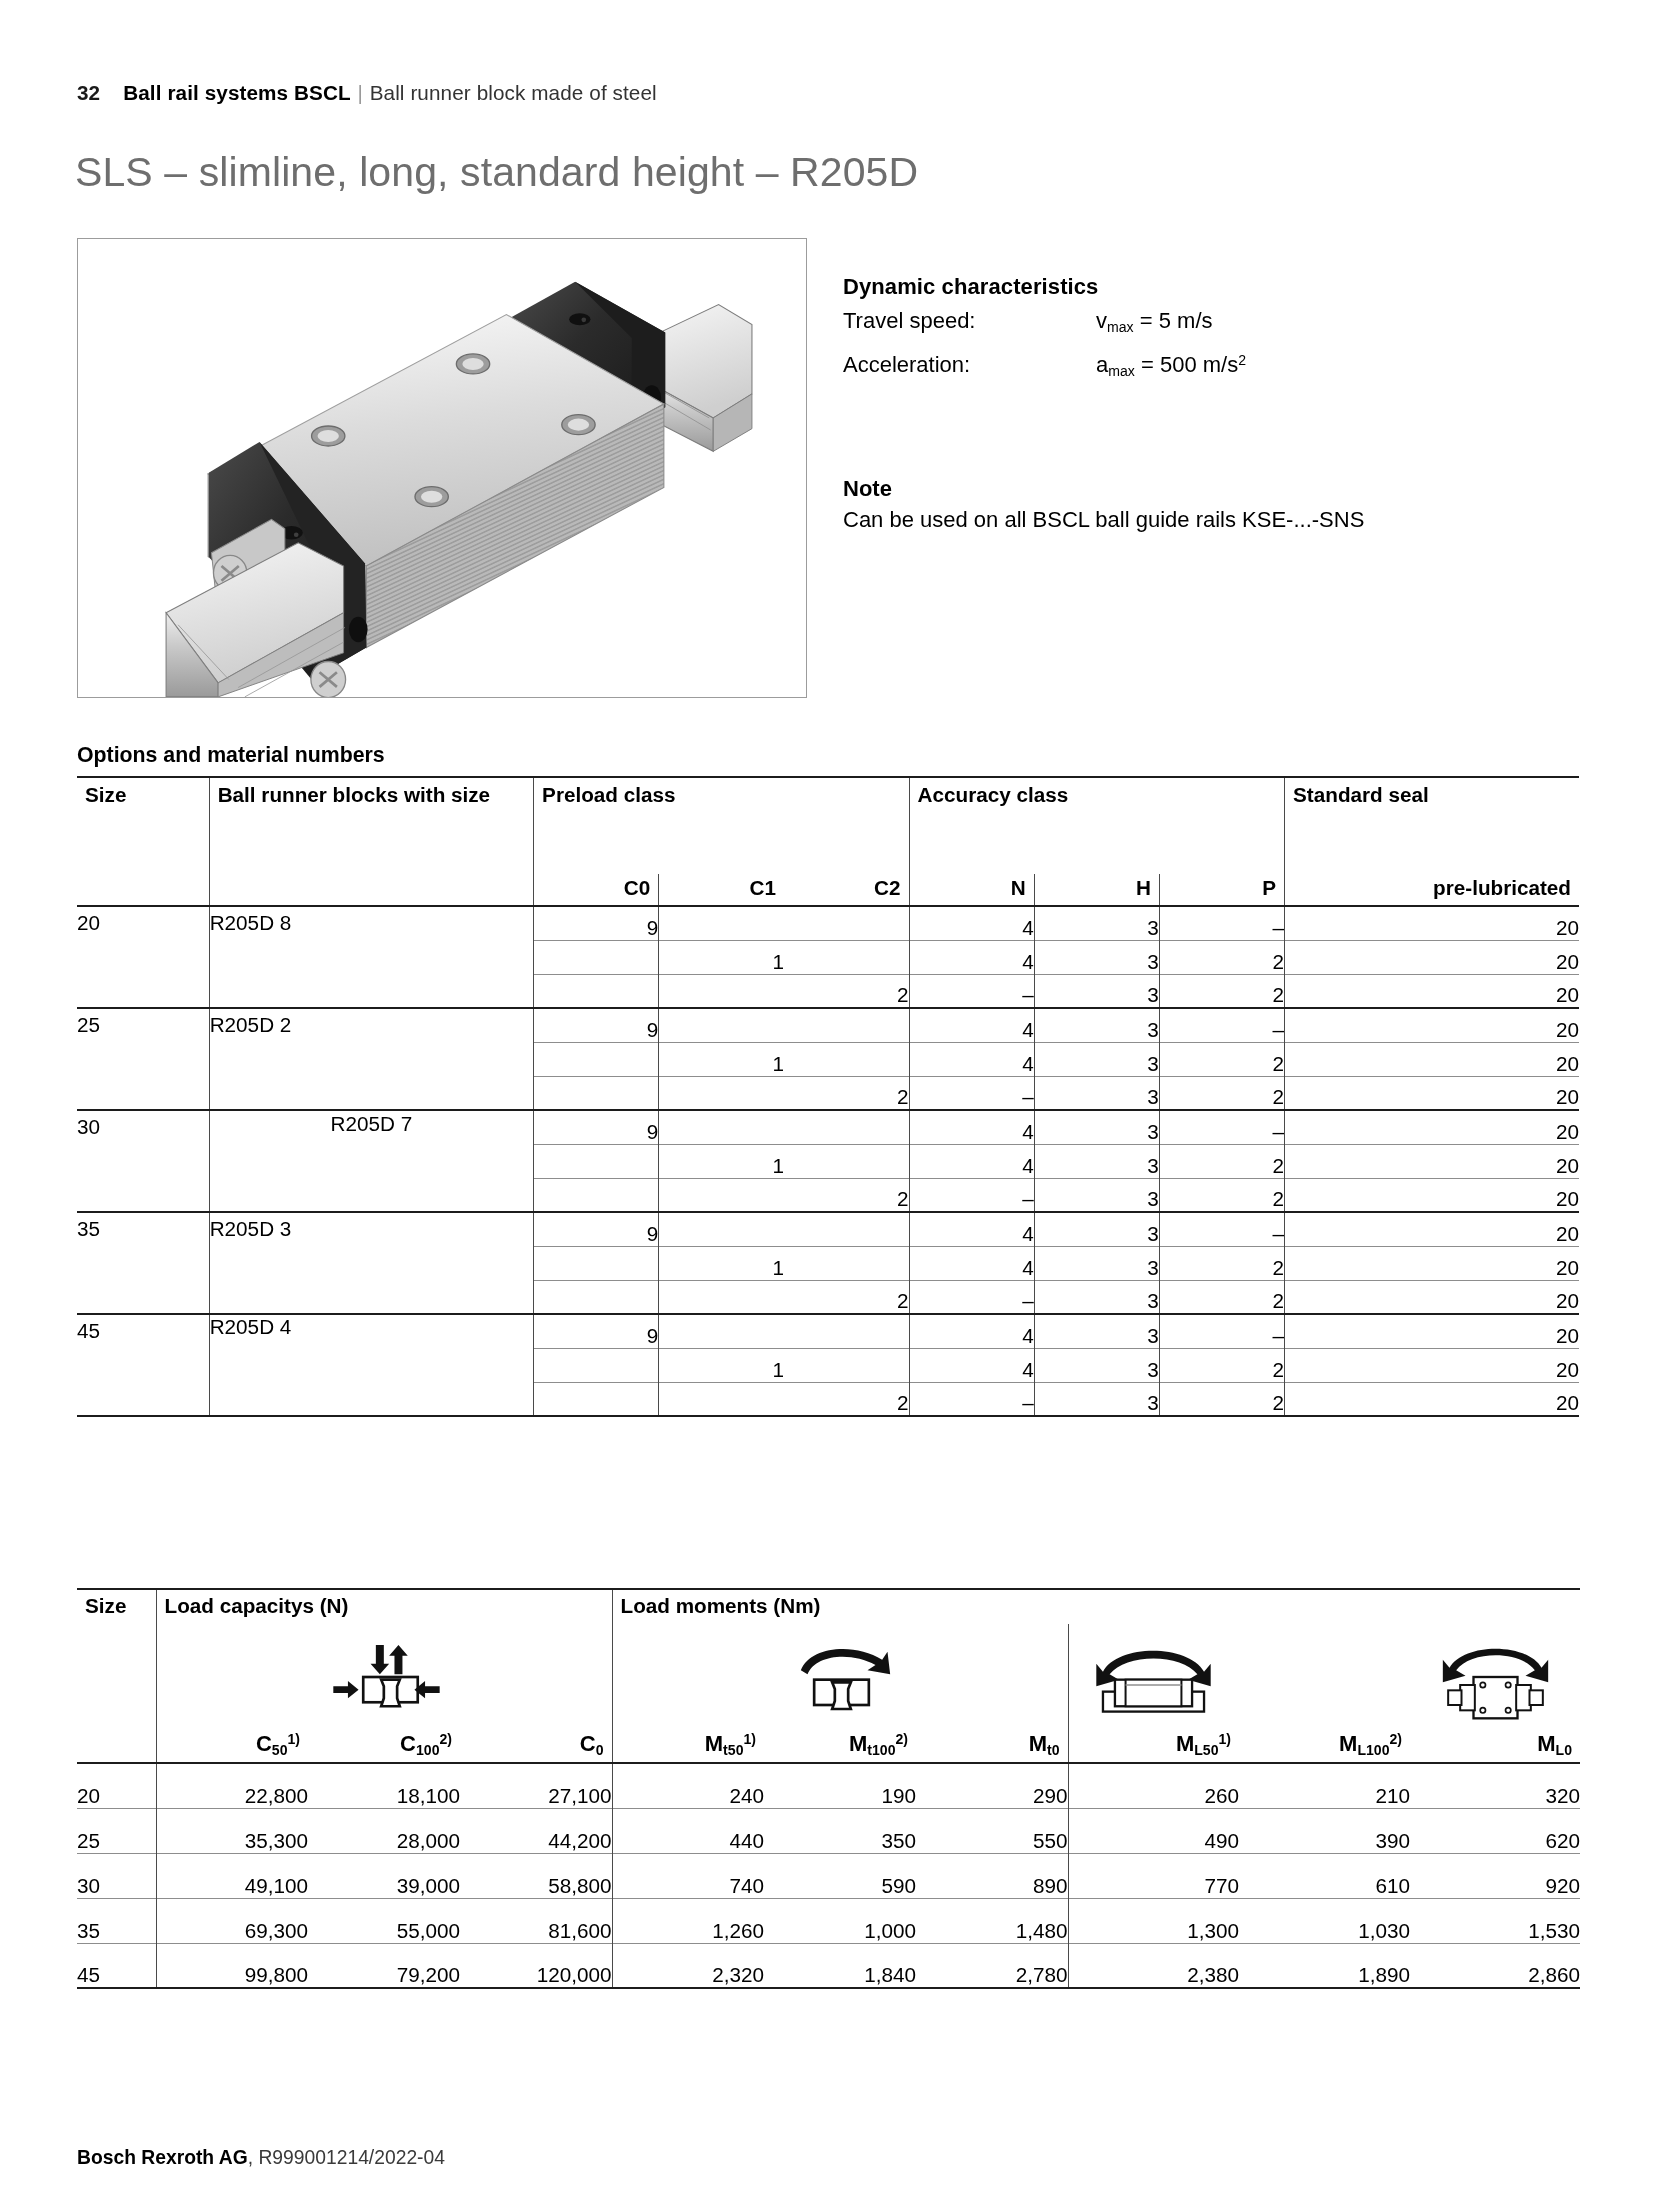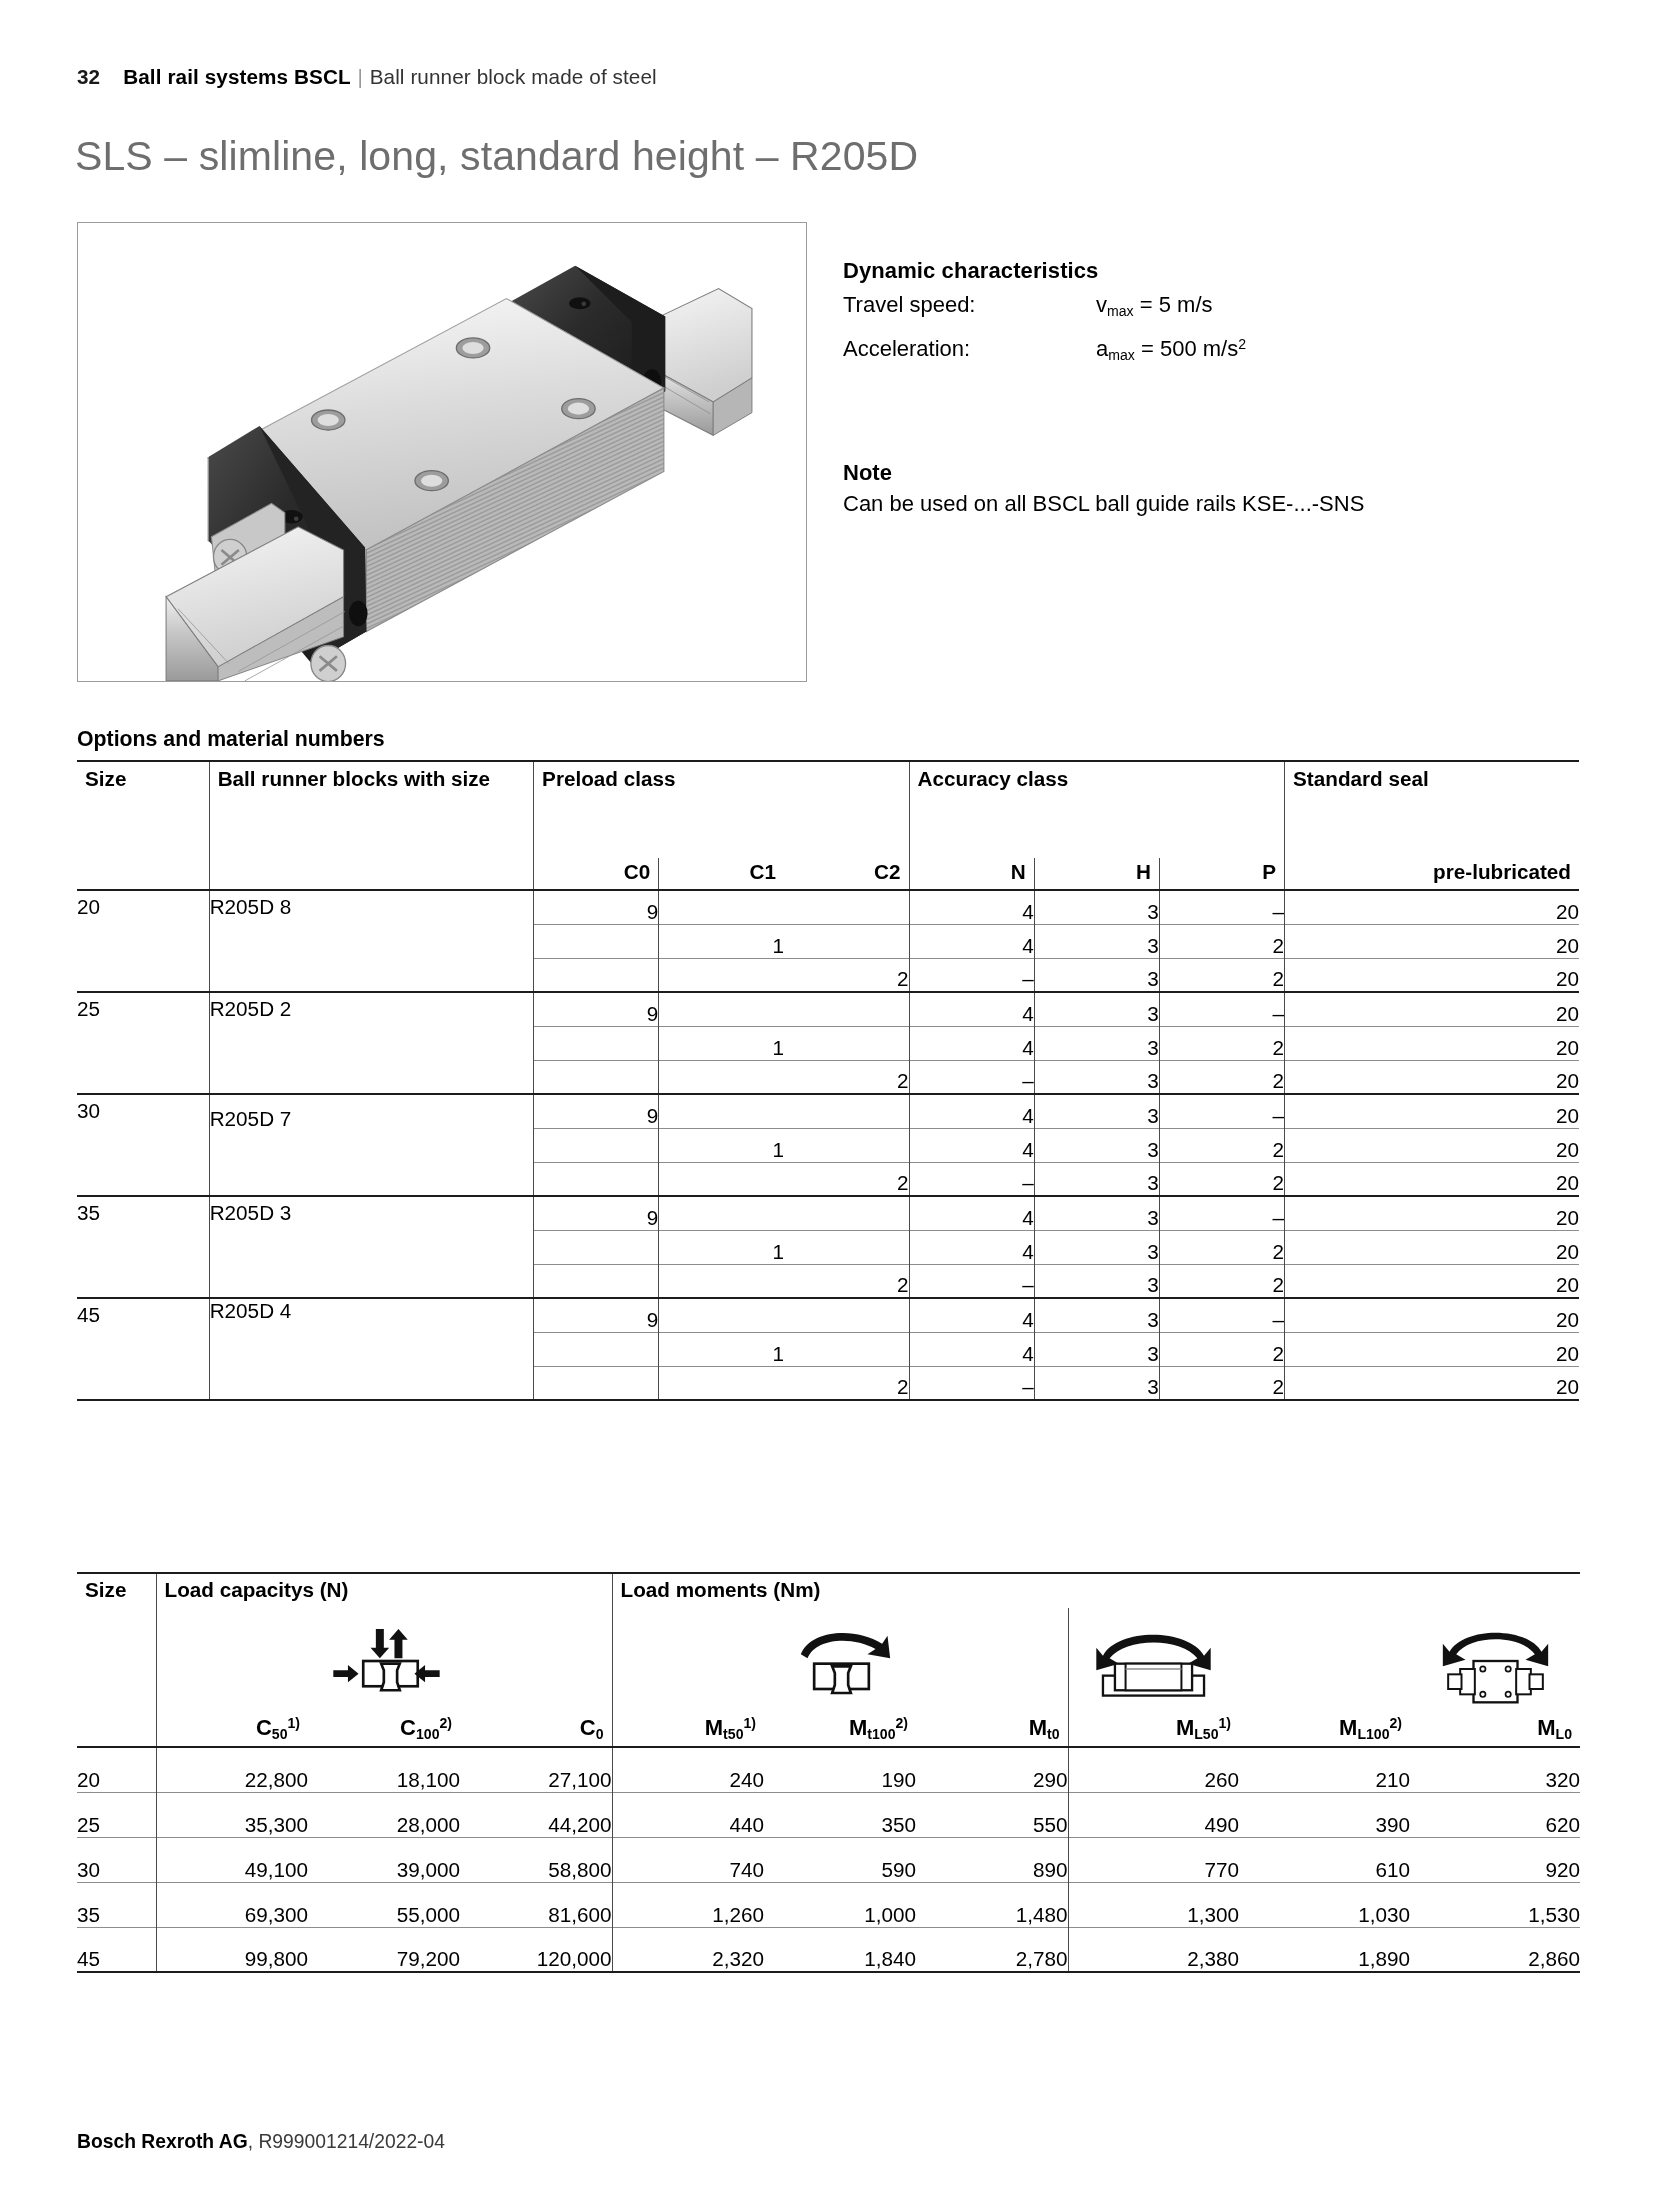--- a/index.html
+++ b/index.html
@@ -5,21 +5,21 @@
   * { box-sizing: border-box; }
   html, body { margin:0; padding:0; }
   body {
     width: 1654px; height: 2205px;
     background: #ffffff;
     font-family: "Liberation Sans", sans-serif;
     color: #000000;
     position: relative;
     overflow: hidden;
   }
-  .page { position:absolute; left:0; top:0; width:1654px; height:1710px; }
+  .page { position:absolute; left:0; top:16px; width:1654px; height:1710px; }
 
   
   .runhead {
     position:absolute; left:77px; top:65px;
     font-size:20.7px; letter-spacing:0.1px; white-space:nowrap;
   }
   .runhead .pageno { font-weight:700; color:#1a1a1a; margin-right:23px; }
   .runhead .sect   { font-weight:700; color:#000; }
   .runhead .sep    { color:#9a9a9a; margin:0 6.7px; font-weight:400; }
   .runhead .sub    { font-weight:400; color:#333; }
@@ -319,21 +319,21 @@
         <td class="cell num vline rule-thin"></td>
         <td class="cell num rule-thin">2</td>
         <td class="cell num vline rule-thin">–</td>
         <td class="cell num vline rule-thin">3</td>
         <td class="cell num vline rule-thin">2</td>
         <td class="cell num vline rule-thin">20</td>
       </tr>
 
       <tr class="rule-thick">
         <td class="cell lft bold" rowspan="3" style="vertical-align:top;padding-top:4px;">30</td>
-        <td class="cell lft vline" rowspan="3" style="vertical-align:top;padding-top:12px;">R205D 7</td>
+        <td class="cell lft vline" rowspan="3" style="vertical-align:top;padding-top:1px;text-align:center;">R205D 7</td>
         <td class="cell num vline">9</td>
         <td class="cell num vline"></td>
         <td class="cell num"></td>
         <td class="cell num vline">4</td>
         <td class="cell num vline">3</td>
         <td class="cell num vline">–</td>
         <td class="cell num vline">20</td>
       </tr>
       <tr>
         <td class="cell num vline rule-thin"></td>

